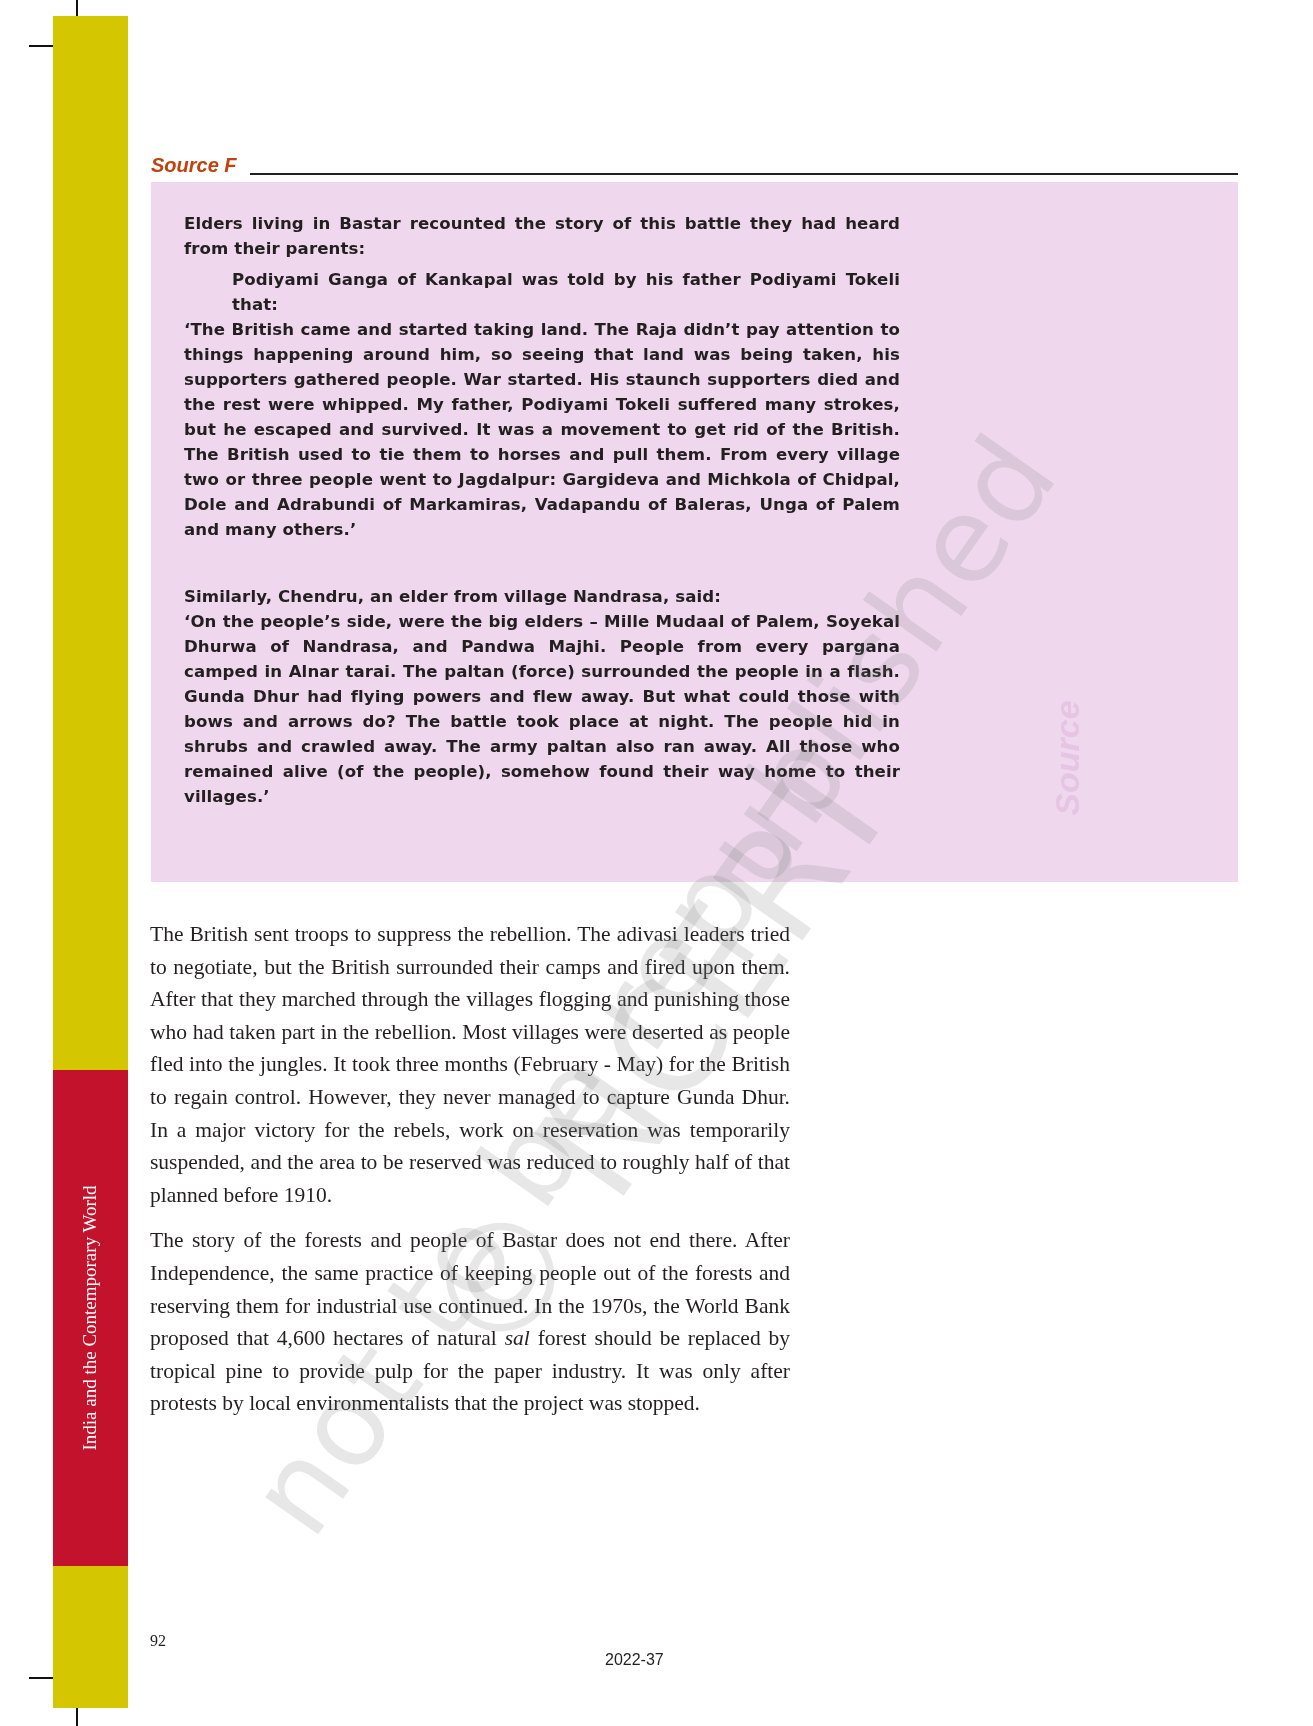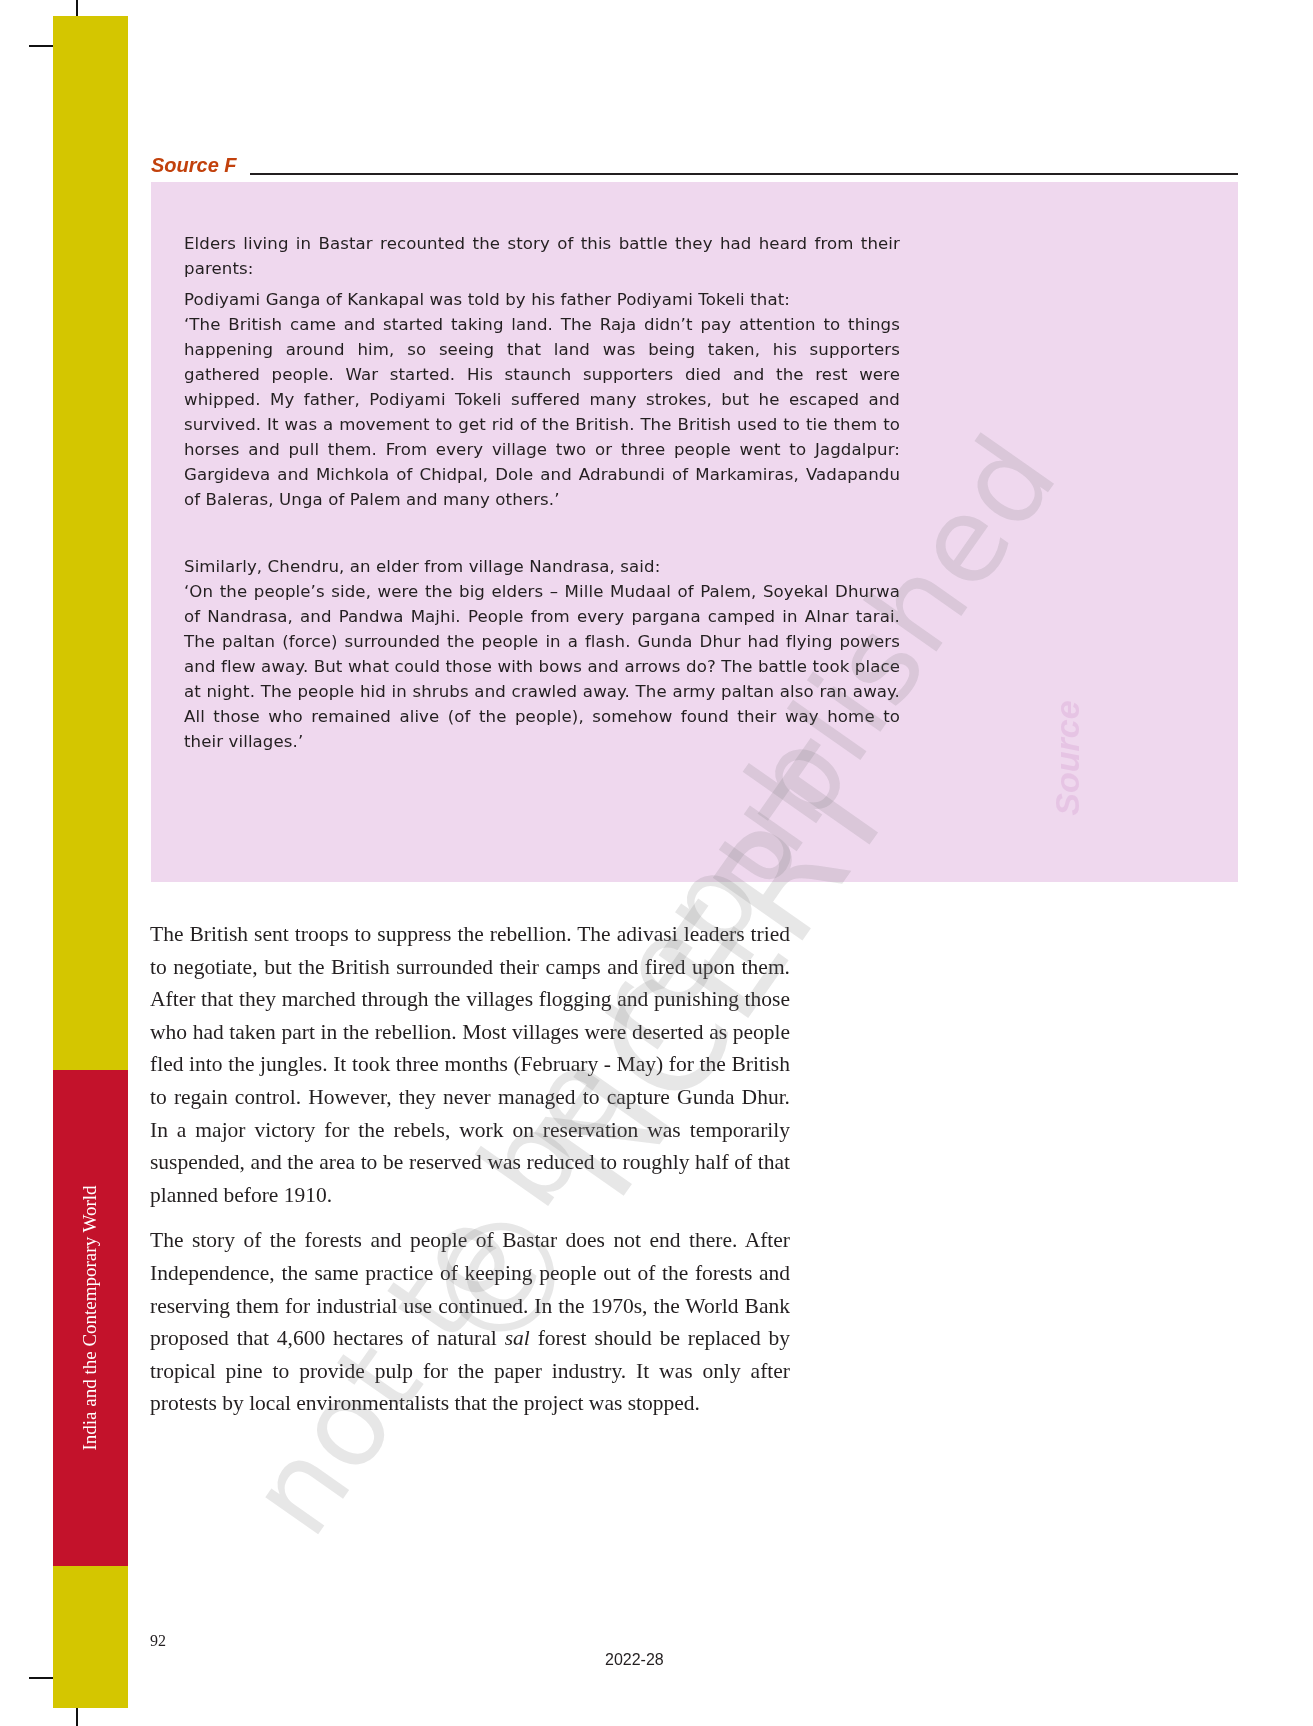--- a/index.html
+++ b/index.html
@@ -29,26 +29,26 @@
       font-size: 20px; color: #c2410c;
     }
     .source-rule {
       position: absolute; left: 250px; top: 173px; width: 988px; height: 2px; background: #231f20;
     }
     .source-box {
       position: absolute; left: 151px; top: 182px; width: 1087px; height: 700px;
       background: #efd8ee;
     }
     .source-text {
-      position: absolute; left: 184px; top: 231px; width: 716px;
+      position: absolute; left: 184px; top: 211px; width: 716px;
       font-family: "DejaVu Sans", sans-serif; font-size: 16.6px; line-height: 25px;
-      color: #231f20; text-align: justify; letter-spacing: 0.1px;
+      color: #231f20; text-align: justify; letter-spacing: 0.1px; font-weight: bold;
     }
     .source-text p { margin: 0; }
-    .source-text .gap-s { margin-top: 6px; }
+    .source-text .gap-s { margin-top: 6px; margin-left: 48px; }
     .source-text .gap-l { }
     .source-text .gap-xl { margin-top: 42px; }
     .source-side {
       position: absolute; left: 1067px; top: 758px;
       transform: translate(-50%, -50%) rotate(-90deg);
       font-family: "Liberation Sans", sans-serif; font-style: italic; font-weight: bold;
       font-size: 34px; color: #e6c4e4; white-space: nowrap;
     }
     .body-text {
       position: absolute; left: 150px; top: 918px; width: 640px;
@@ -98,16 +98,16 @@
   <p class="gap-xl">Similarly, Chendru, an elder from village Nandrasa, said:</p>
   <p class="gap-l">‘On the people’s side, were the big elders – Mille Mudaal of Palem, Soyekal Dhurwa of Nandrasa, and Pandwa Majhi. People from every pargana camped in Alnar tarai. The paltan (force) surrounded the people in a flash. Gunda Dhur had flying powers and flew away. But what could those with bows and arrows do? The battle took place at night. The people hid in shrubs and crawled away. The army paltan also ran away. All those who remained alive (of the people), somehow found their way home to their villages.’</p>
 </div>
 
 <div class="body-text">
   <p>The British sent troops to suppress the rebellion. The adivasi leaders tried to negotiate, but the British surrounded their camps and fired upon them. After that they marched through the villages flogging and punishing those who had taken part in the rebellion. Most villages were deserted as people fled into the jungles. It took three months (February - May) for the British to regain control. However, they never managed to capture Gunda Dhur. In a major victory for the rebels, work on reservation was temporarily suspended, and the area to be reserved was reduced to roughly half of that planned before 1910.</p>
   <p><span>The story of the forests and people of Bastar does not end there. After Independence, the same practice of keeping people out of the forests and reserving them for industrial use continued. In the 1970s, the World Bank proposed that 4,600 hectares of natural </span><em>sal</em><span> forest should be replaced by tropical pine to provide pulp for the paper industry. It was only after protests by local environmentalists that the project was stopped.</span></p>
 </div>
 
 <div class="page-num">92</div>
-<div class="year">2022-28</div>
+<div class="year">2022-37</div>
 
 <div class="wm wm1">© NCERT</div>
 <div class="wm wm2">not to be republished</div>
 
 </body></html>

